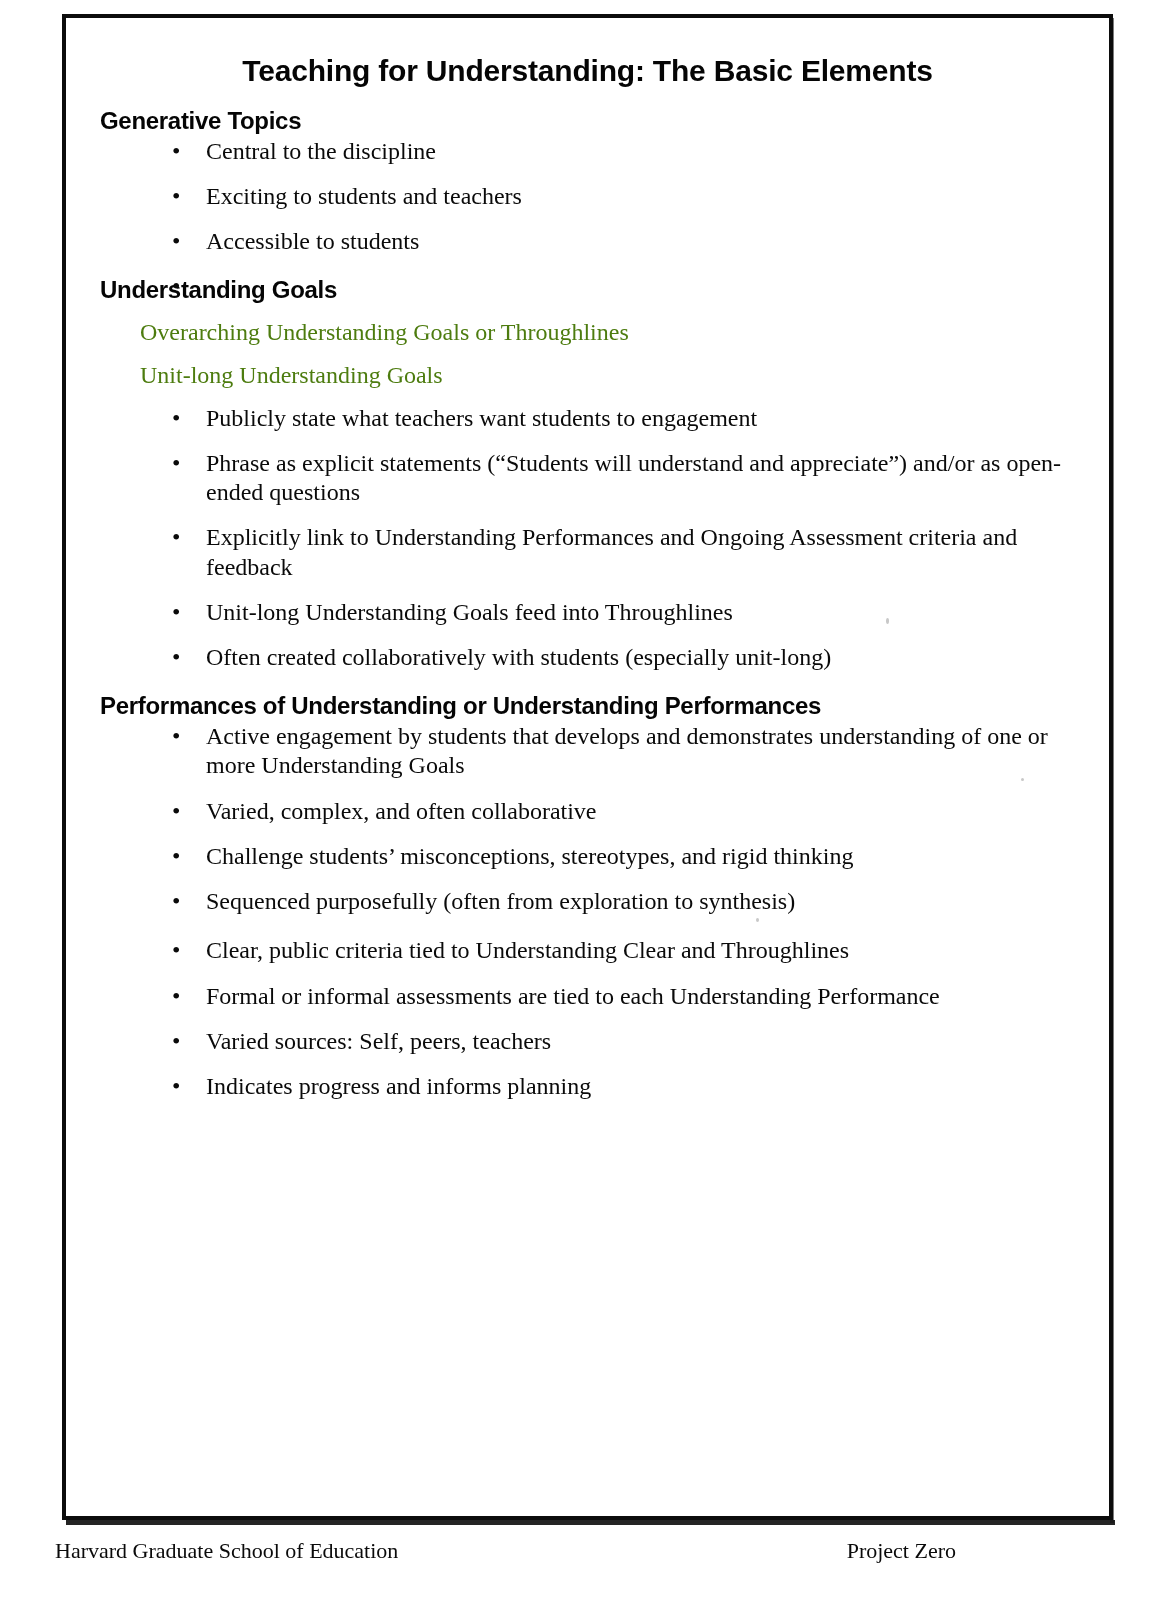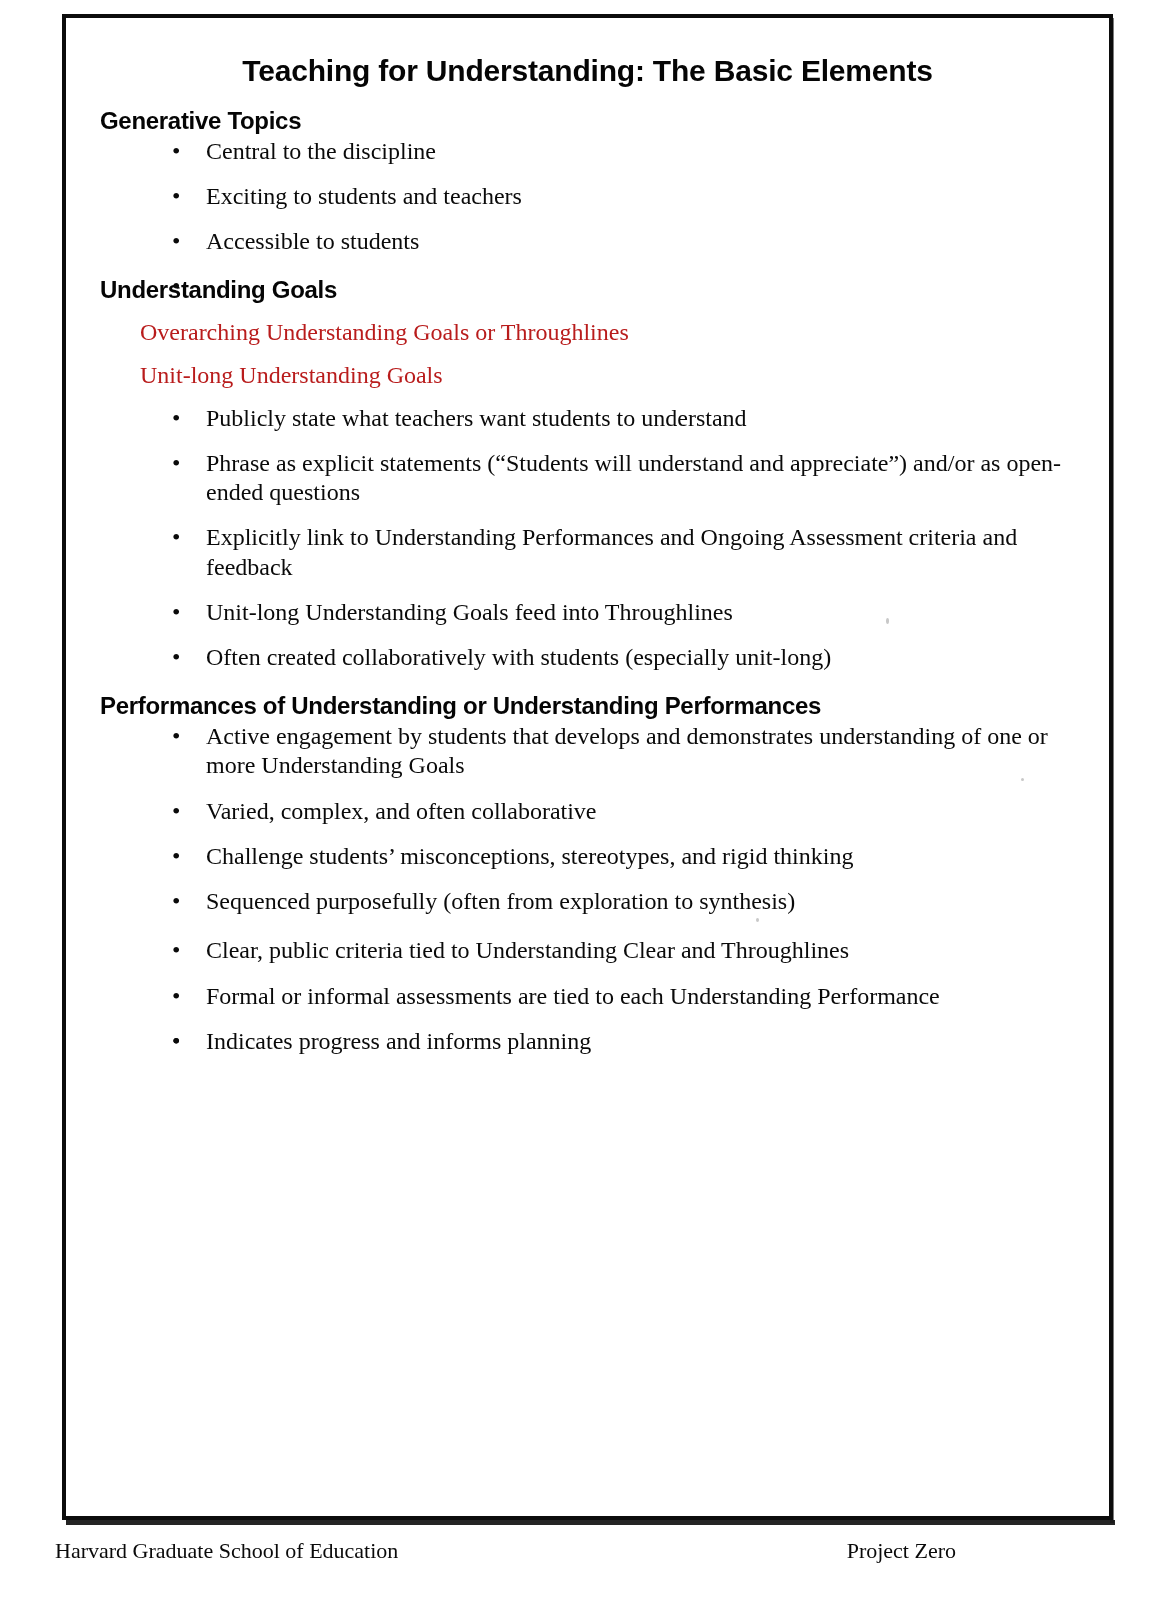--- a/index.html
+++ b/index.html
@@ -78,21 +78,21 @@
     line-height: 1.15;
     color: #050505;
   }
 
   
   .subline {
     font-family: "Liberation Serif", serif;
     font-size: 24px;
     line-height: 1.2;
     margin: 14px 0 14px 44px;
-    color: #b91c1c;
+    color: #4d7c0f;
   }
 
   
   .bullets {
     list-style: none;
     margin: 0;
     padding: 0;
   }
   .bullets li {
     position: relative;
@@ -158,41 +158,41 @@
             <li><span class="bullet-dot">•</span><span>Exciting to students and teachers</span></li>
             <li><span class="bullet-dot">•</span><span>Accessible to students</span></li>
             <li><span class="bullet-dot">•</span></li>
           </ul>
         </div>
         <div class="group">
           <div class="section-heading">Understanding Goals</div>
           <div class="subline">Overarching Understanding Goals or Throughlines</div>
           <div class="subline">Unit-long Understanding Goals</div>
           <ul class="bullets">
-            <li><span class="bullet-dot">•</span><span>Publicly state what teachers want students to understand</span></li>
+            <li><span class="bullet-dot">•</span><span>Publicly state what teachers want students to engagement</span></li>
             <li><span class="bullet-dot">•</span><span>Phrase as explicit statements (“Students will understand and appreciate”) and/or as open-ended questions</span></li>
             <li><span class="bullet-dot">•</span><span>Explicitly link to Understanding Performances and Ongoing Assessment criteria and feedback</span></li>
             <li><span class="bullet-dot">•</span><span>Unit-long Understanding Goals feed into Throughlines</span></li>
             <li><span class="bullet-dot">•</span><span>Often created collaboratively with students (especially unit-long)</span></li>
           </ul>
         </div>
         <div class="group">
           <div class="section-heading">Performances of Understanding or Understanding Performances</div>
           <ul class="bullets">
             <li><span class="bullet-dot">•</span><span>Active engagement by students that develops and demonstrates understanding of one or more Understanding Goals</span></li>
             <li><span class="bullet-dot">•</span><span>Varied, complex, and often collaborative</span></li>
             <li><span class="bullet-dot">•</span><span>Challenge students’ misconceptions, stereotypes, and rigid thinking</span></li>
             <li><span class="bullet-dot">•</span><span>Sequenced purposefully (often from exploration to synthesis)</span></li>
           </ul>
         </div>
         <div class="group">
           <ul class="bullets">
             <li><span class="bullet-dot">•</span><span>Clear, public criteria tied to Understanding Clear and Throughlines</span></li>
             <li><span class="bullet-dot">•</span><span>Formal or informal assessments are tied to each Understanding Performance</span></li>
-            <li><span class="bullet-dot">•</span></li>
+            <li><span class="bullet-dot">•</span><span>Varied sources: Self, peers, teachers</span></li>
             <li><span class="bullet-dot">•</span><span>Indicates progress and informs planning</span></li>
           </ul>
         </div>
       </div>
 
     <span class="speckle" style="left:820px; top:600px; width:3px; height:6px;"></span>
     <span class="speckle" style="left:955px; top:760px; width:3px; height:3px;"></span>
     <span class="speckle" style="left:690px; top:900px; width:3px; height:4px;"></span>
   </div>
 </div>

